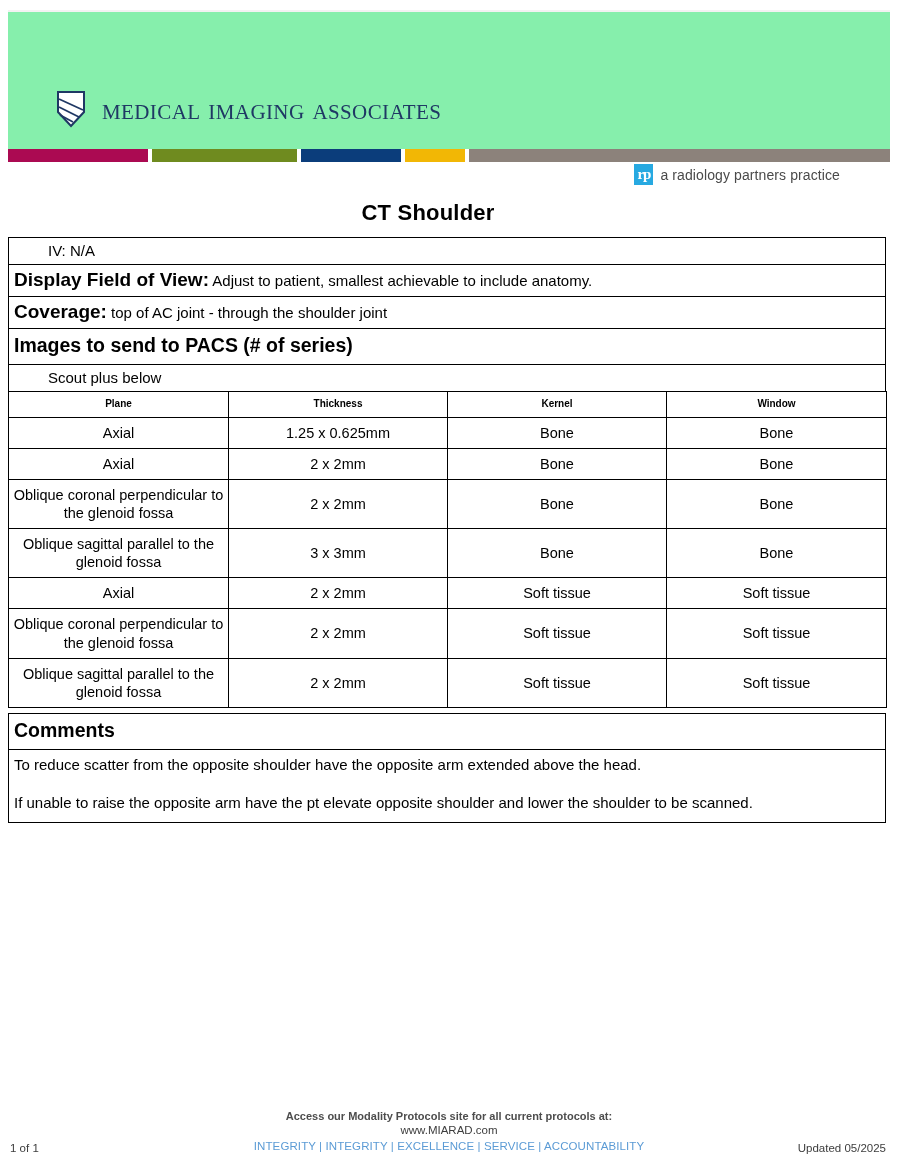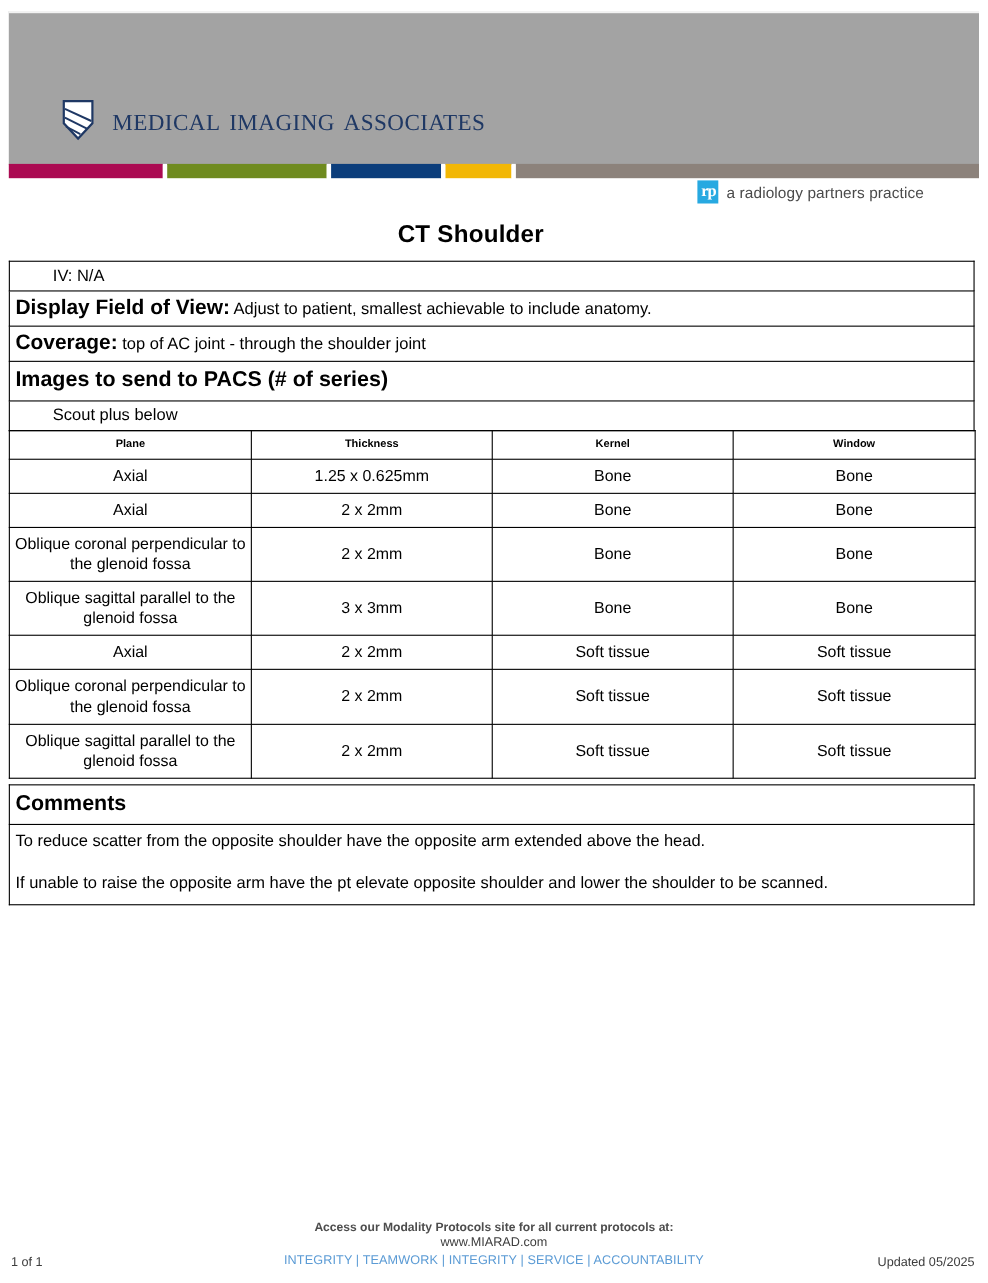--- a/index.html
+++ b/index.html
@@ -16,21 +16,21 @@
     overflow: hidden;
   }
 
   
   .letterhead {
     position: absolute;
     left: 8px;
     top: 10px;
     width: 882px;
     height: 138px;
-    background: #a3a3a3;
+    background: #86efac;
     border-top: 2px solid #f2f2f2;
   }
   .brand-row {
     position: absolute;
     left: 48px;
     top: 78px;
     display: flex;
     align-items: center;
     gap: 16px;
   }
@@ -346,16 +346,16 @@
             <p>If unable to raise the opposite arm have the pt elevate opposite shoulder and lower the shoulder to be scanned.</p>
           </div>
       </td>
     </tr>
   </tbody>
 </table>
 
 <div class="footer-center">
   <div class="footer-line1">Access our Modality Protocols site for all current protocols at:</div>
   <div class="footer-line2">www.MIARAD.com</div>
-  <div class="footer-values">INTEGRITY | TEAMWORK | INTEGRITY | SERVICE | ACCOUNTABILITY</div>
+  <div class="footer-values">INTEGRITY | INTEGRITY | EXCELLENCE | SERVICE | ACCOUNTABILITY</div>
 </div>
 <div class="page-number">1 of 1</div>
 <div class="updated-stamp">Updated 05/2025</div>
 
 </body></html>

